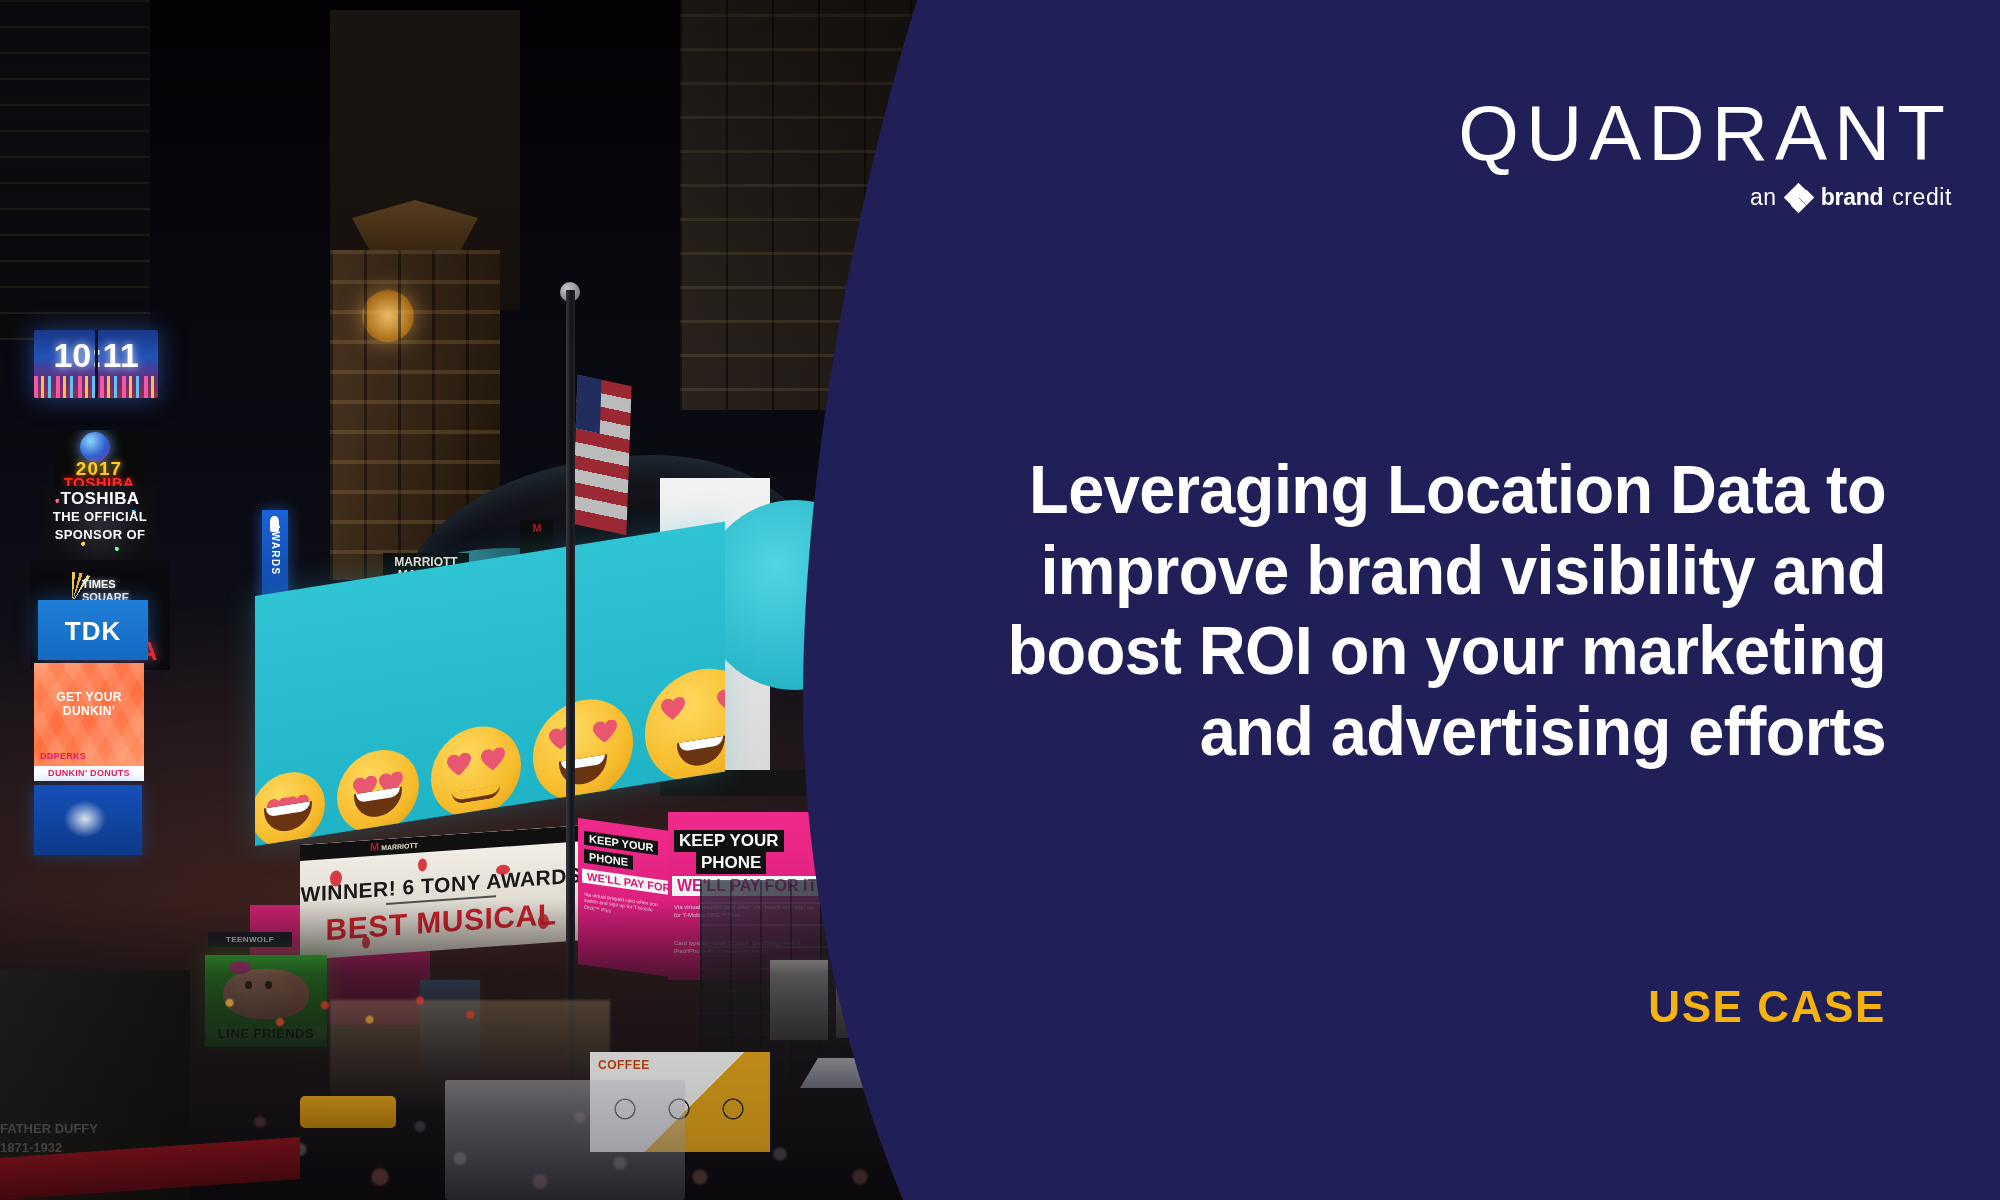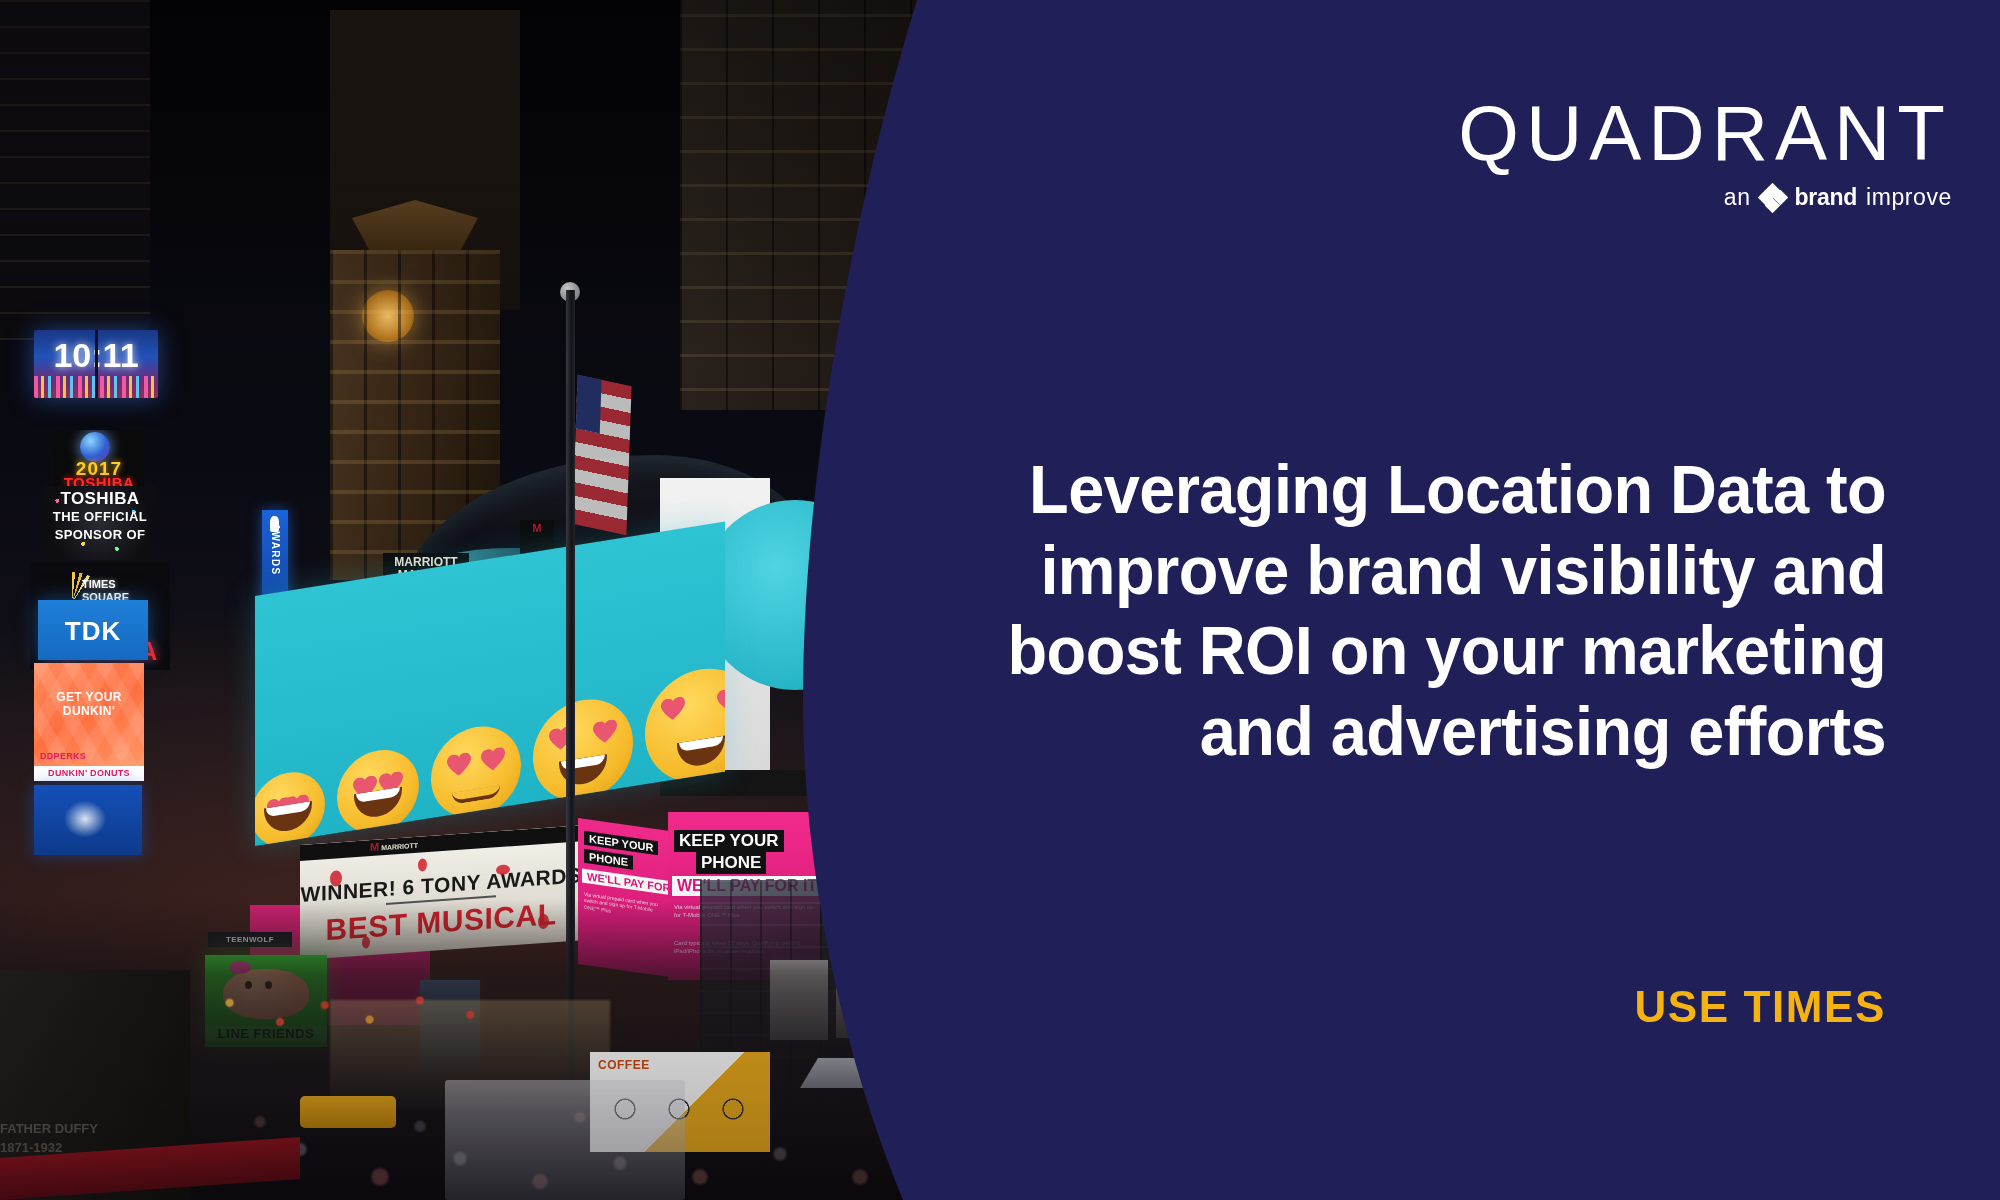--- a/index.html
+++ b/index.html
@@ -808,23 +808,23 @@
       <div class="logo-word">QUADRANT</div>
       <div class="logo-tag">
         <span class="an">an</span>
         <span class="appen-mark">
           <span class="d-t"></span>
           <span class="d-b"></span>
           <span class="d-l"></span>
           <span class="d-r"></span>
         </span>
         <span class="appen">brand</span>
-        <span class="company">improve</span>
+        <span class="company">credit</span>
       </div>
     </div>
 
     <div class="headline">Leveraging Location Data to improve brand visibility and boost ROI on your marketing and advertising efforts</div>
 
-    <div class="use-case">USE TIMES</div>
+    <div class="use-case">USE CASE</div>
 
   </div>
 
 </div>
 
 </body></html>

